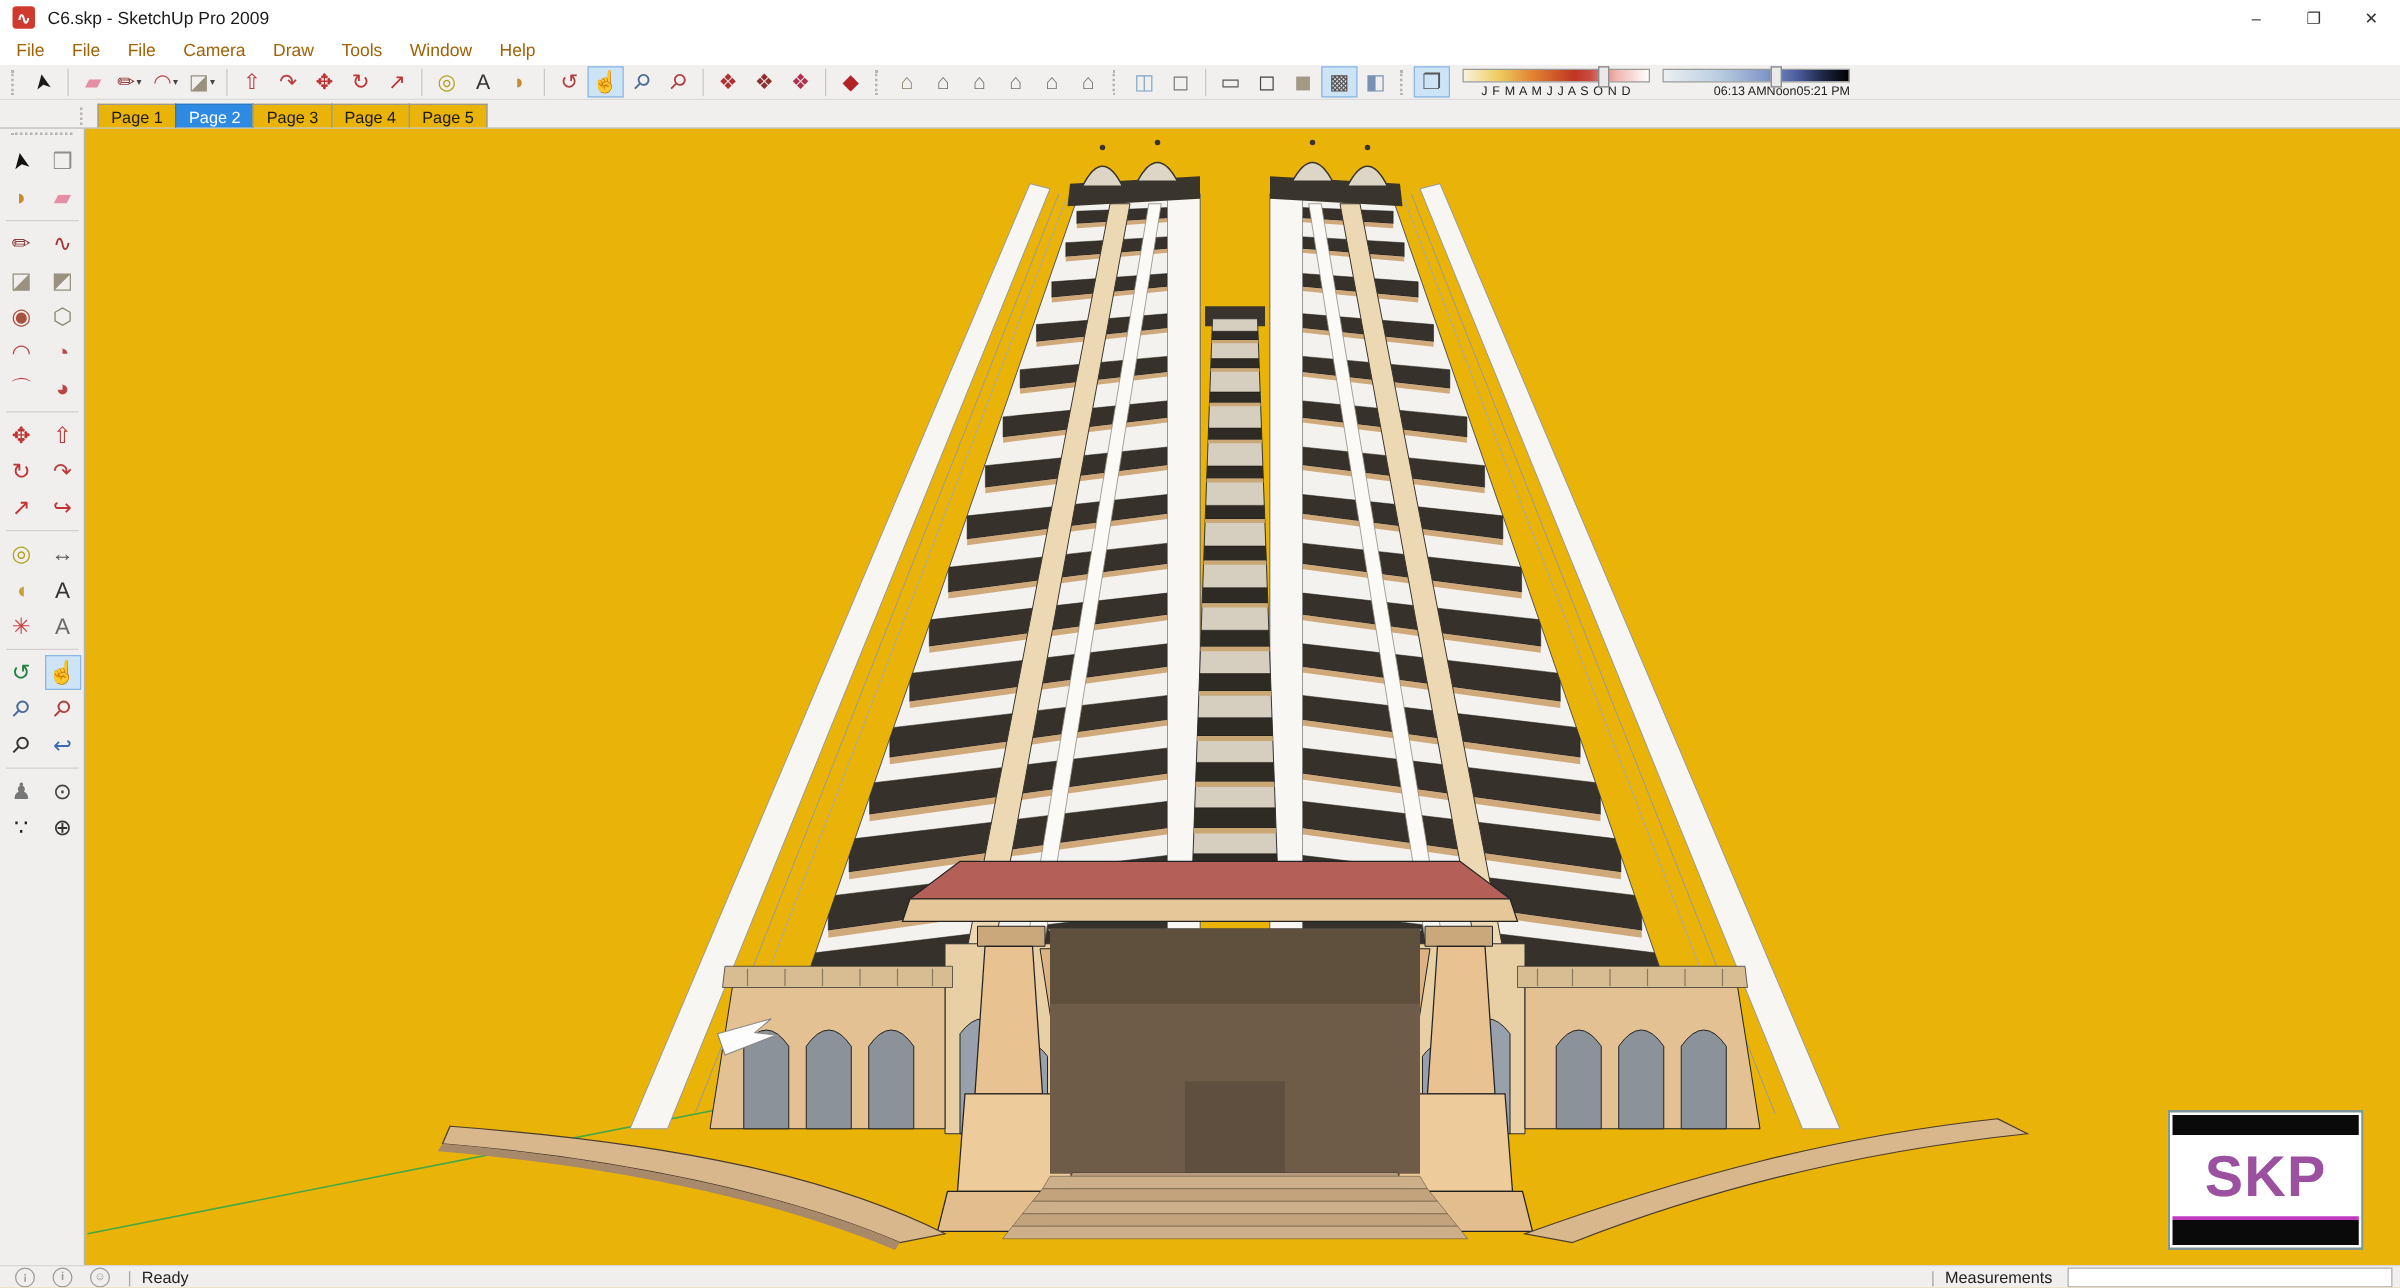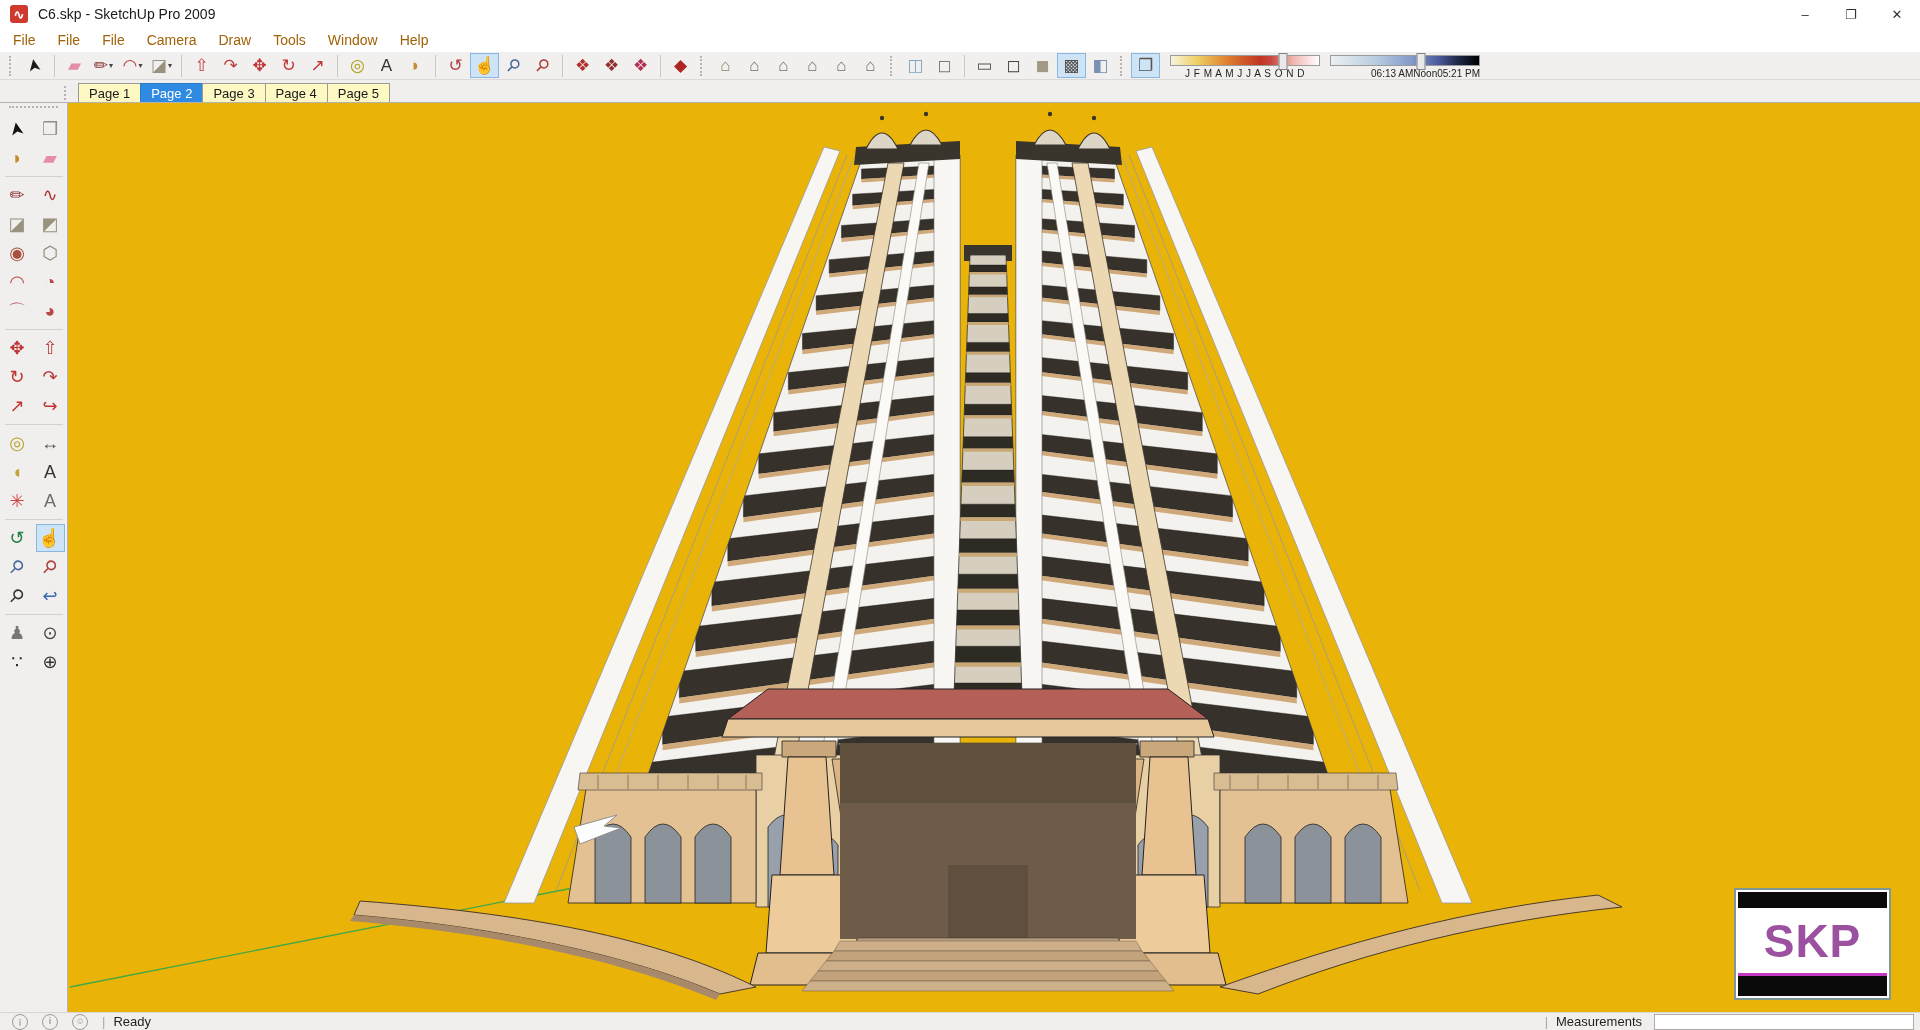--- a/index.html
+++ b/index.html
@@ -29,21 +29,21 @@
   .slider-bar{position:relative;height:9px;border:1px solid #9a9a98;background:#fff;}
   .slider-bar.date{background:linear-gradient(90deg,#f8f3de,#eecf62 18%,#df8030 38%,#c03522 60%,#c84a42 68%,#efb3ae 82%,#ffffff);}
   .slider-bar.time{background:linear-gradient(90deg,#eceff2,#b9cde0 30%,#8298c8 55%,#4e5da0 72%,#1e2746 86%,#000);}
   .thumb{position:absolute;top:-3px;width:7px;height:15px;background:#e9e9e9;border:1px solid #818181;transform:translateX(-50%);}
   .slider-labels{font-size:10px;color:#222;margin-top:2px;white-space:nowrap;}
   .slider-labels.months{text-align:center;letter-spacing:.5px;}
   .slider-labels.times{display:flex;justify-content:flex-end;}
   
   .tabbar{height:22px;border-bottom:1px solid #b4b3b1;background:#f0efed;display:flex;align-items:flex-end;padding-left:64px;}
   .tabgrip{width:6px;height:14px;border-left:2px dotted #b5b4b2;margin:0 6px 2px 0;}
-  .tab{height:19px;padding:0 10px;font-size:13px;display:flex;align-items:center;background:#fef9c3;
+  .tab{height:19px;padding:0 10px;font-size:13px;display:flex;align-items:center;background:#eab308;
     border:1px solid #9a9998;border-bottom:none;margin-right:-1px;color:#1a1a1a;box-sizing:border-box;}
   .tab.active{background:#2f8be2;border-color:#2a79c4;color:#fff;}
   
   .main{display:flex;height:909px;}
   .palette{width:67px;border-right:1px solid #b5b5b3;background:#f0efed;box-sizing:content-box;}
   .pgrip{height:3px;border-top:2px dotted #b5b4b2;margin:3px 9px 4px 9px;}
   .palette-grid{display:grid;grid-template-columns:29px 29px;justify-content:center;gap:1px 4px;}
   .picon{width:29px;height:28px;display:flex;align-items:center;justify-content:center;font-size:18px;box-sizing:border-box;}
   .picon .g{line-height:1;display:inline-block;}
   .picon.active{background:#cde3f6;border:1px solid #8ab6e2;}

